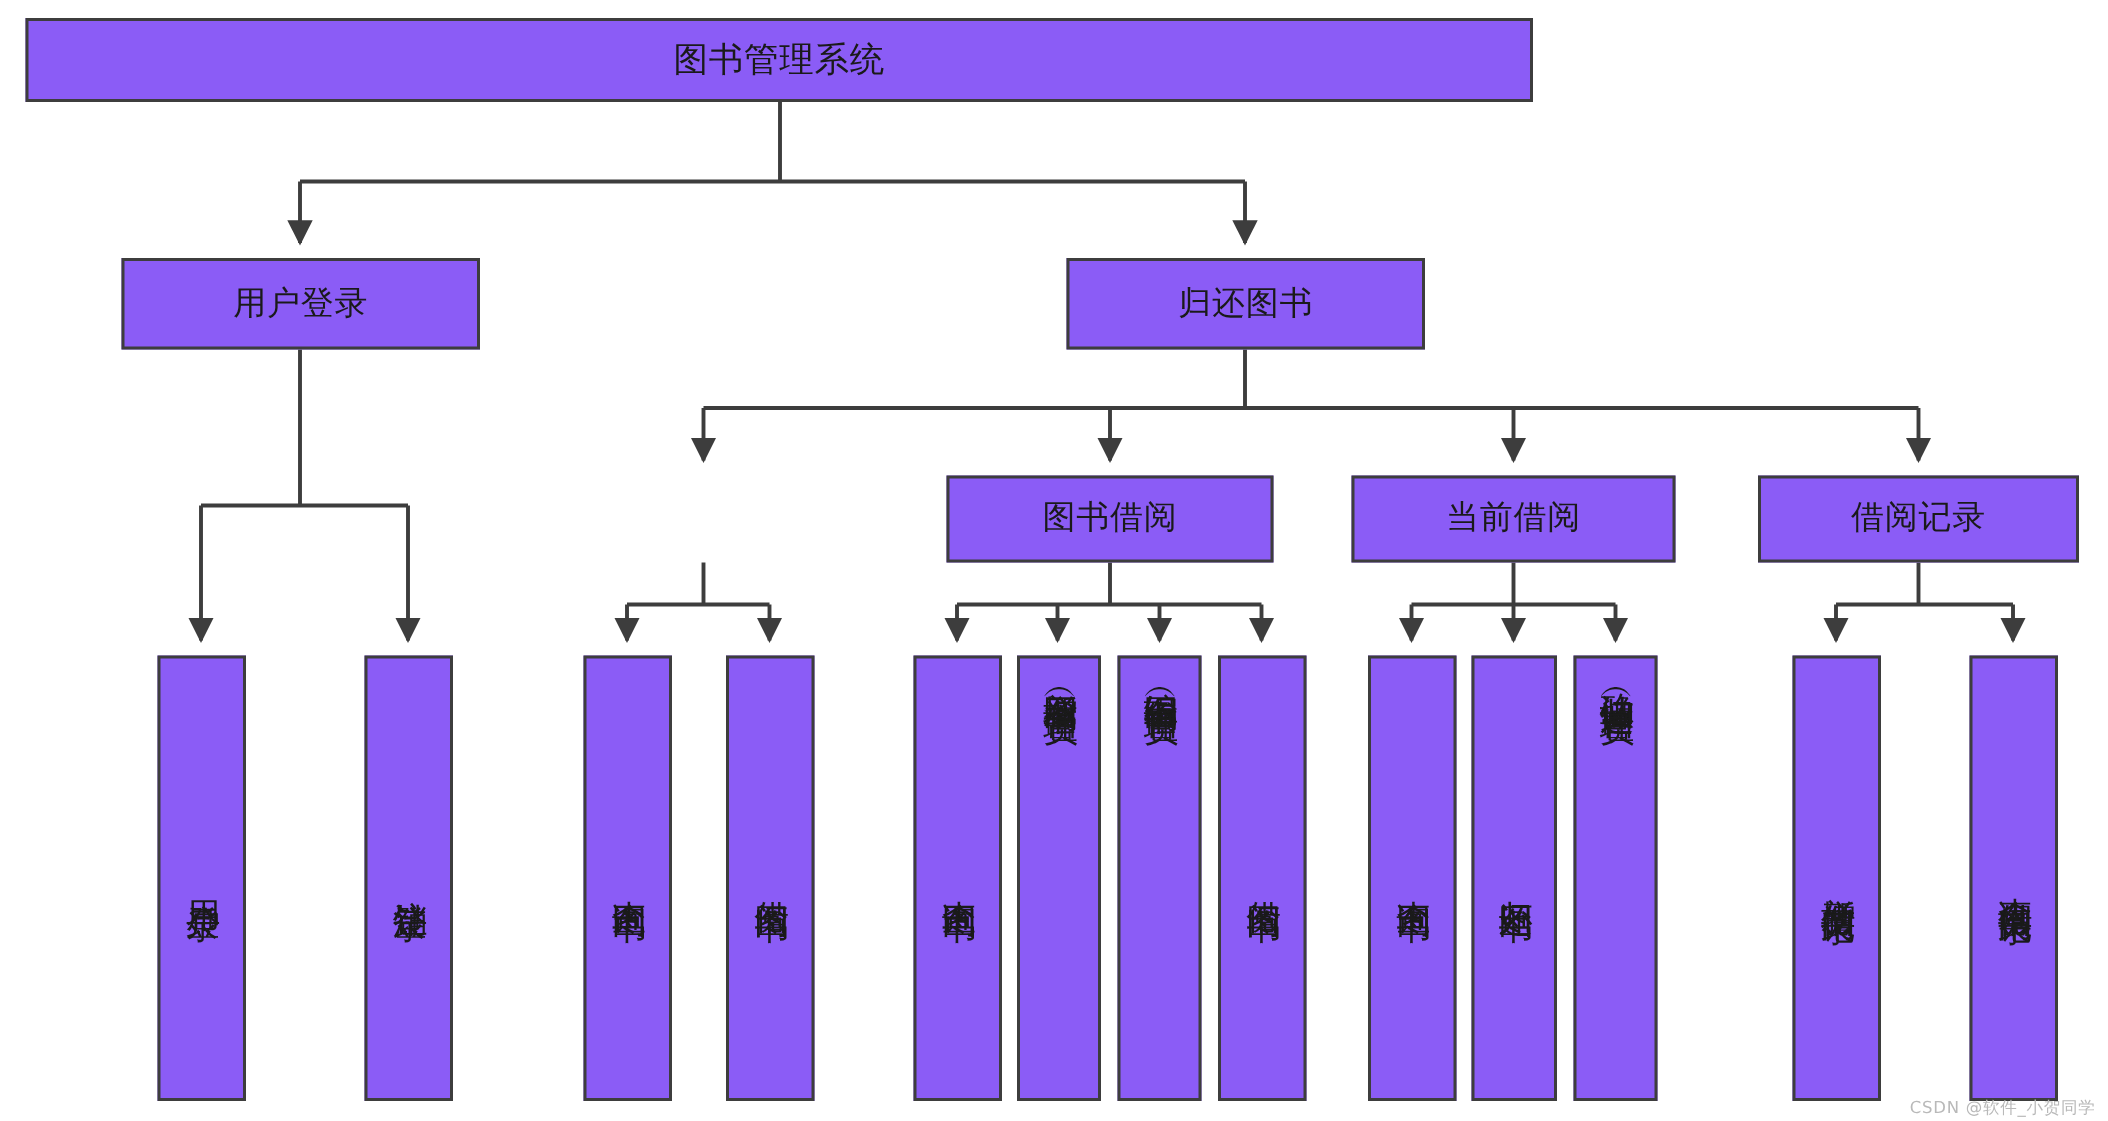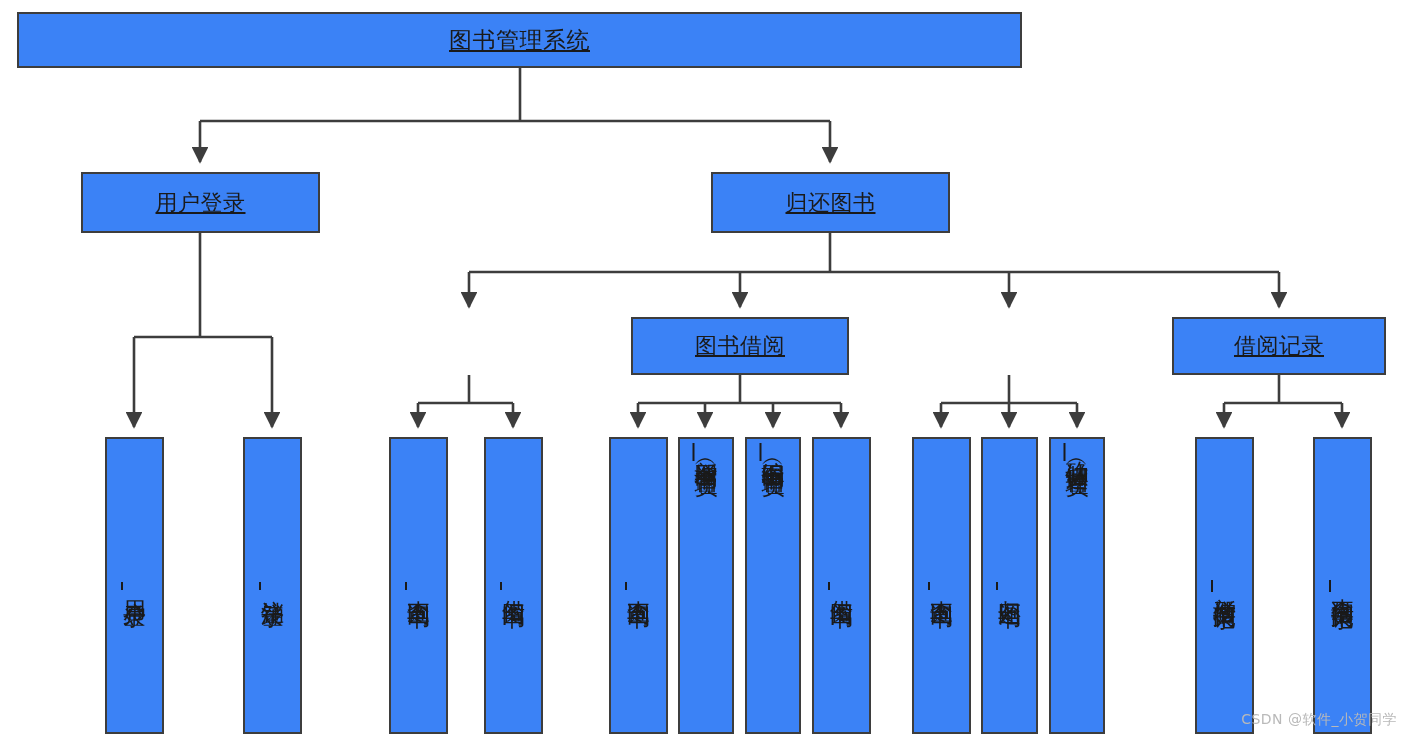--- a/index.html
+++ b/index.html
@@ -13,27 +13,26 @@
   #canvas {
     position: relative;
     width: 1405px;
     height: 747px;
     background: #ffffff;
     overflow: hidden;
   }
   .node {
     position: absolute;
     box-sizing: border-box;
-    background: #3b82f6;
+    background: #8b5cf6;
     border: 2.5px solid #3d3d3d;
     display: flex;
     align-items: center;
     justify-content: center;
     color: #1a1a1a;
-    text-decoration: underline;
   }
   .node .label {
     display: block;
     line-height: 1.05;
     letter-spacing: 0.5px;
   }
   
   .node.horiz .label {
     font-size: 22px;
     white-space: nowrap;
@@ -63,22 +62,22 @@
     position: absolute;
     left: 0;
     top: 0;
     width: 1405px;
     height: 747px;
     pointer-events: none;
   }
   .watermark {
     position: absolute;
     right: 8px;
-    bottom: 18px;
-    font-size: 14px;
+    bottom: 1px;
+    font-size: 11px;
     color: #b9b9b9;
     letter-spacing: 0.5px;
     white-space: nowrap;
   }
 </style>
 </head>
 <body>
 
 <div id="canvas">
 
@@ -141,20 +140,23 @@
   <div class="node horiz" style="left:81px; top:172px; width:239px; height:61px;">
     <span class="label">用户登录</span>
   </div>
   <div class="node horiz" style="left:711px; top:172px; width:239px; height:61px;">
     <span class="label">归还图书</span>
   </div>
 
   <div class="node horiz" style="left:631px; top:317px; width:218px; height:58px;">
     <span class="label">图书借阅</span>
   </div>
+  <div class="node horiz" style="left:901px; top:317px; width:216px; height:58px;">
+    <span class="label">当前借阅</span>
+  </div>
   <div class="node horiz" style="left:1172px; top:317px; width:214px; height:58px;">
     <span class="label">借阅记录</span>
   </div>
 
   <div class="node vert" style="left:105px; top:437px; width:59px; height:297px;">
     <span class="label">用户登录</span>
   </div>
   <div class="node vert" style="left:243px; top:437px; width:59px; height:297px;">
     <span class="label">注销登录</span>
   </div>

